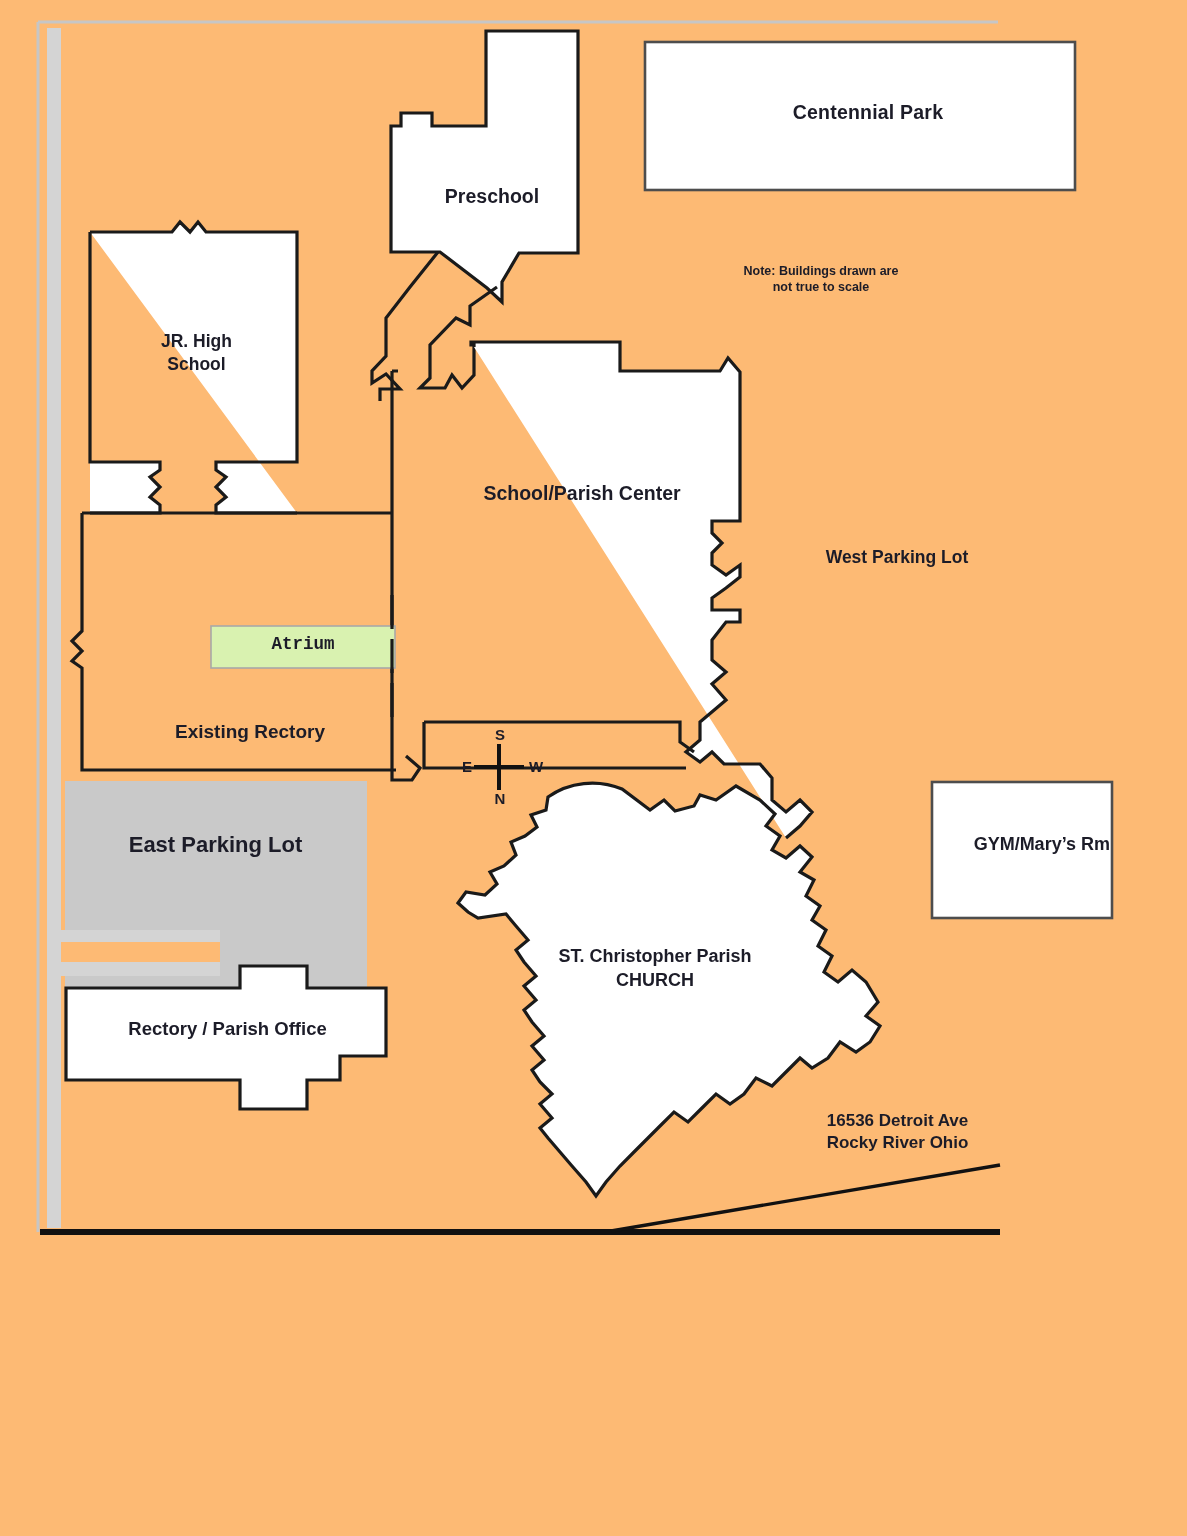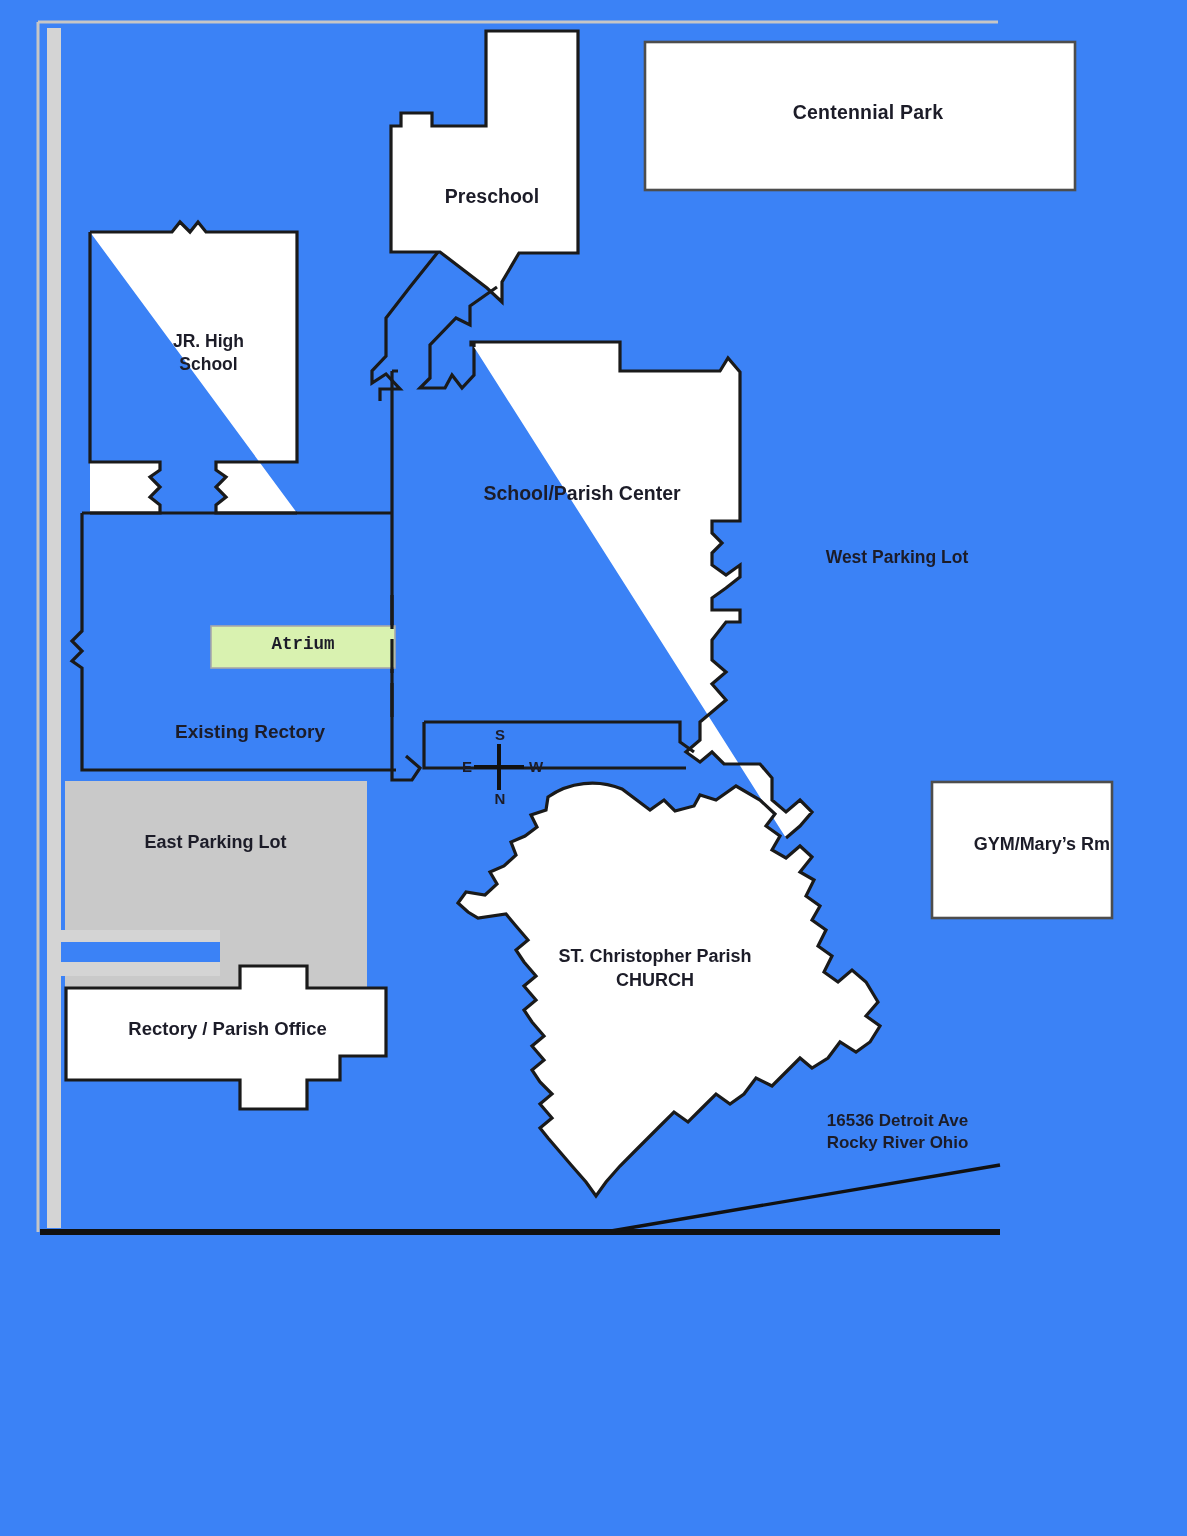--- a/index.html
+++ b/index.html
@@ -8,21 +8,21 @@
     padding: 0;
     background: #ffffff;
   }
   body {
     font-family: "Liberation Sans", sans-serif;
   }
   #map-root {
     position: relative;
     width: 1187px;
     height: 1536px;
-    background: #3b82f6;
+    background: #fdba74;
     overflow: hidden;
   }
   #map-svg {
     position: absolute;
     left: 0;
     top: 0;
     width: 1187px;
     height: 1536px;
   }
   .bldg-outline {
@@ -83,27 +83,27 @@
     position: absolute;
     color: #1c1c28;
     font-weight: bold;
     line-height: 1.25;
     text-align: center;
     white-space: pre-line;
     pointer-events: none;
   }
   .lbl-centennial  { left: 713px; top: 100px;  width: 310px; font-size: 19.5px; letter-spacing: .2px; }
   .lbl-preschool   { left: 397px; top: 184px;  width: 190px; font-size: 19.5px; }
-  .lbl-jrhigh      { left: 116px; top: 330px;  width: 185px; font-size: 17.5px; line-height: 1.3; }
+  .lbl-jrhigh      { left: 104px; top: 330px;  width: 185px; font-size: 17.5px; line-height: 1.3; }
   .lbl-note        { left: 700px; top: 264px;  width: 242px; font-size: 12.5px; line-height: 1.25; font-weight: bold; }
   .lbl-spc         { left: 422px; top: 481px;  width: 320px; font-size: 19.5px; }
   .lbl-westlot     { left: 772px; top: 547px;  width: 250px; font-size: 17.5px; }
   .lbl-atrium      { left: 214px; top: 634px;  width: 178px; font-size: 17.5px; font-family: Liberation Mono, monospace; }
   .lbl-existing    { left: 119px; top: 720px;  width: 262px; font-size: 19px; }
-  .lbl-eastlot     { left: 68px;  top: 831px;  width: 295px; font-size: 18px; }
+  .lbl-eastlot     { left: 68px;  top: 831px;  width: 295px; font-size: 22px; }
   .lbl-gym         { left: 935px; top: 833px;  width: 175px; font-size: 18px; text-align: right; }
   .lbl-church      { left: 470px; top: 944px;  width: 370px; font-size: 18px; line-height: 1.35; }
   .lbl-rectory     { left: 60px;  top: 1017px; width: 335px; font-size: 18.5px; }
   .lbl-address     { left: 790px; top: 1110px; width: 215px; font-size: 17px; line-height: 1.3; }
   .lbl-compass-s   { left: 489px; top: 726px;  width: 22px;  font-size: 15px; }
   .lbl-compass-n   { left: 489px; top: 790px;  width: 22px;  font-size: 15px; }
   .lbl-compass-e   { left: 457px; top: 758px;  width: 20px;  font-size: 15px; }
   .lbl-compass-w   { left: 526px; top: 758px;  width: 20px;  font-size: 15px; }
 </style>
 </head>
@@ -202,20 +202,22 @@
     <path class="street-line-thin" d="M 611 1231 L 1000 1165"></path>
   </svg>
 
   <div class="map-label lbl-centennial">Centennial Park</div>
 
   <div class="map-label lbl-preschool">Preschool</div>
 
   <div class="map-label lbl-jrhigh">JR. High
 School</div>
 
+  <div class="map-label lbl-note">Note: Buildings drawn are
+not true to scale</div>
 
   <div class="map-label lbl-spc">School/Parish Center</div>
 
   <div class="map-label lbl-westlot">West Parking Lot</div>
 
   <div class="map-label lbl-atrium">Atrium</div>
 
   <div class="map-label lbl-existing">Existing Rectory</div>
 
   <div class="map-label lbl-eastlot">East Parking Lot</div>

